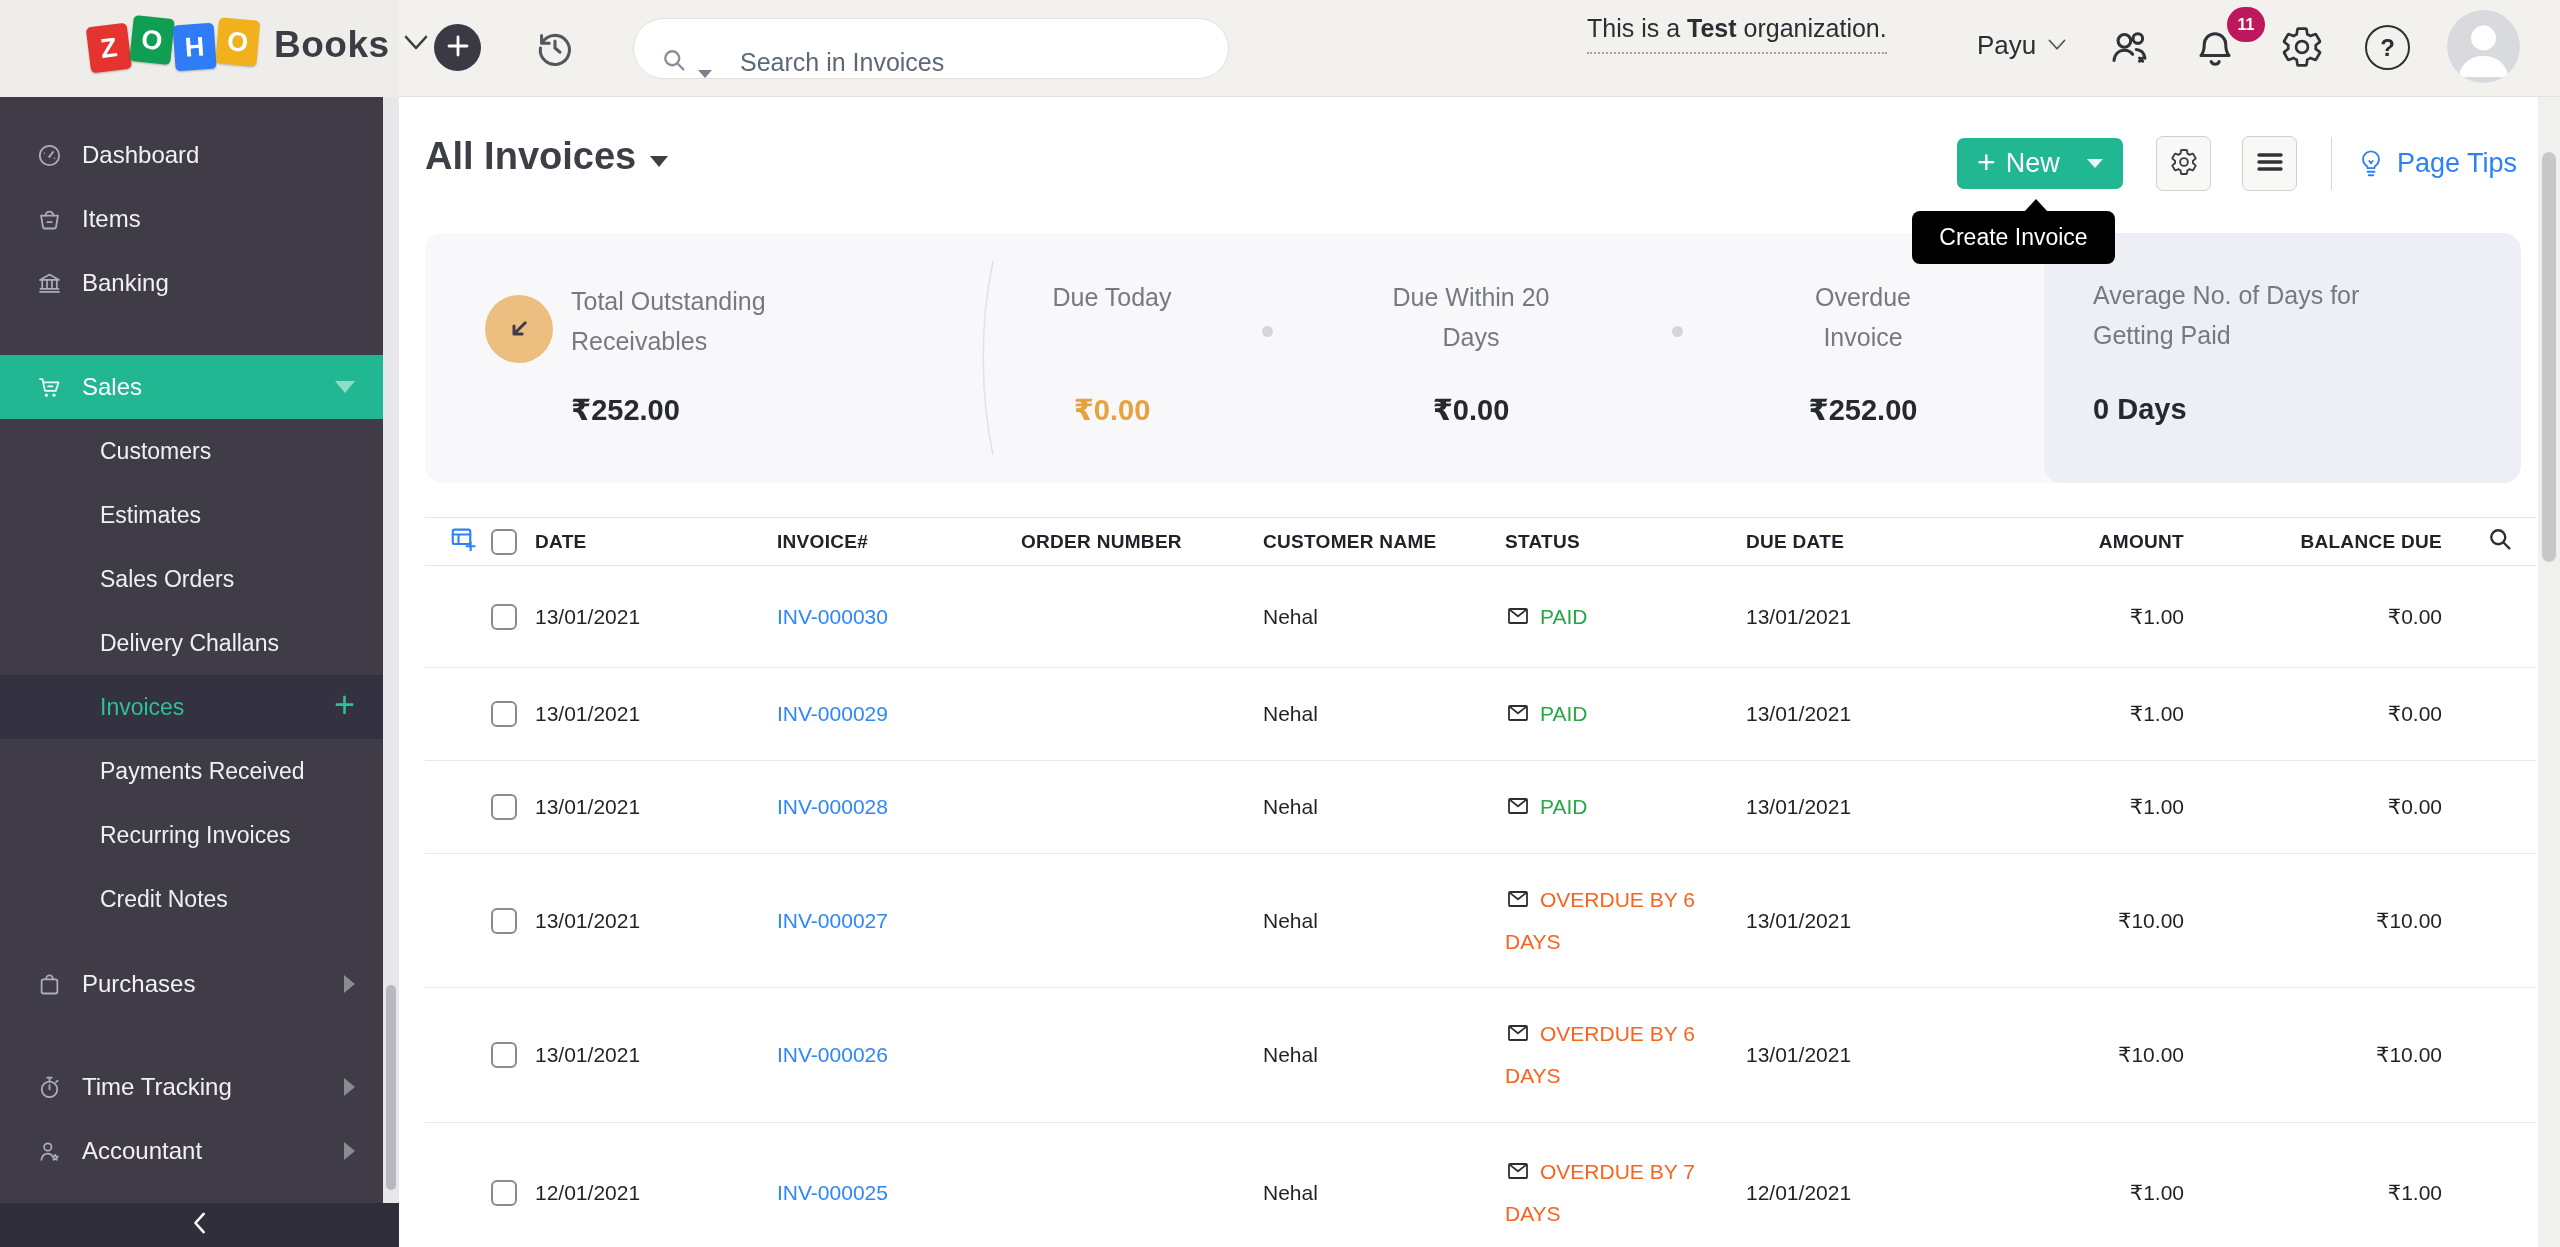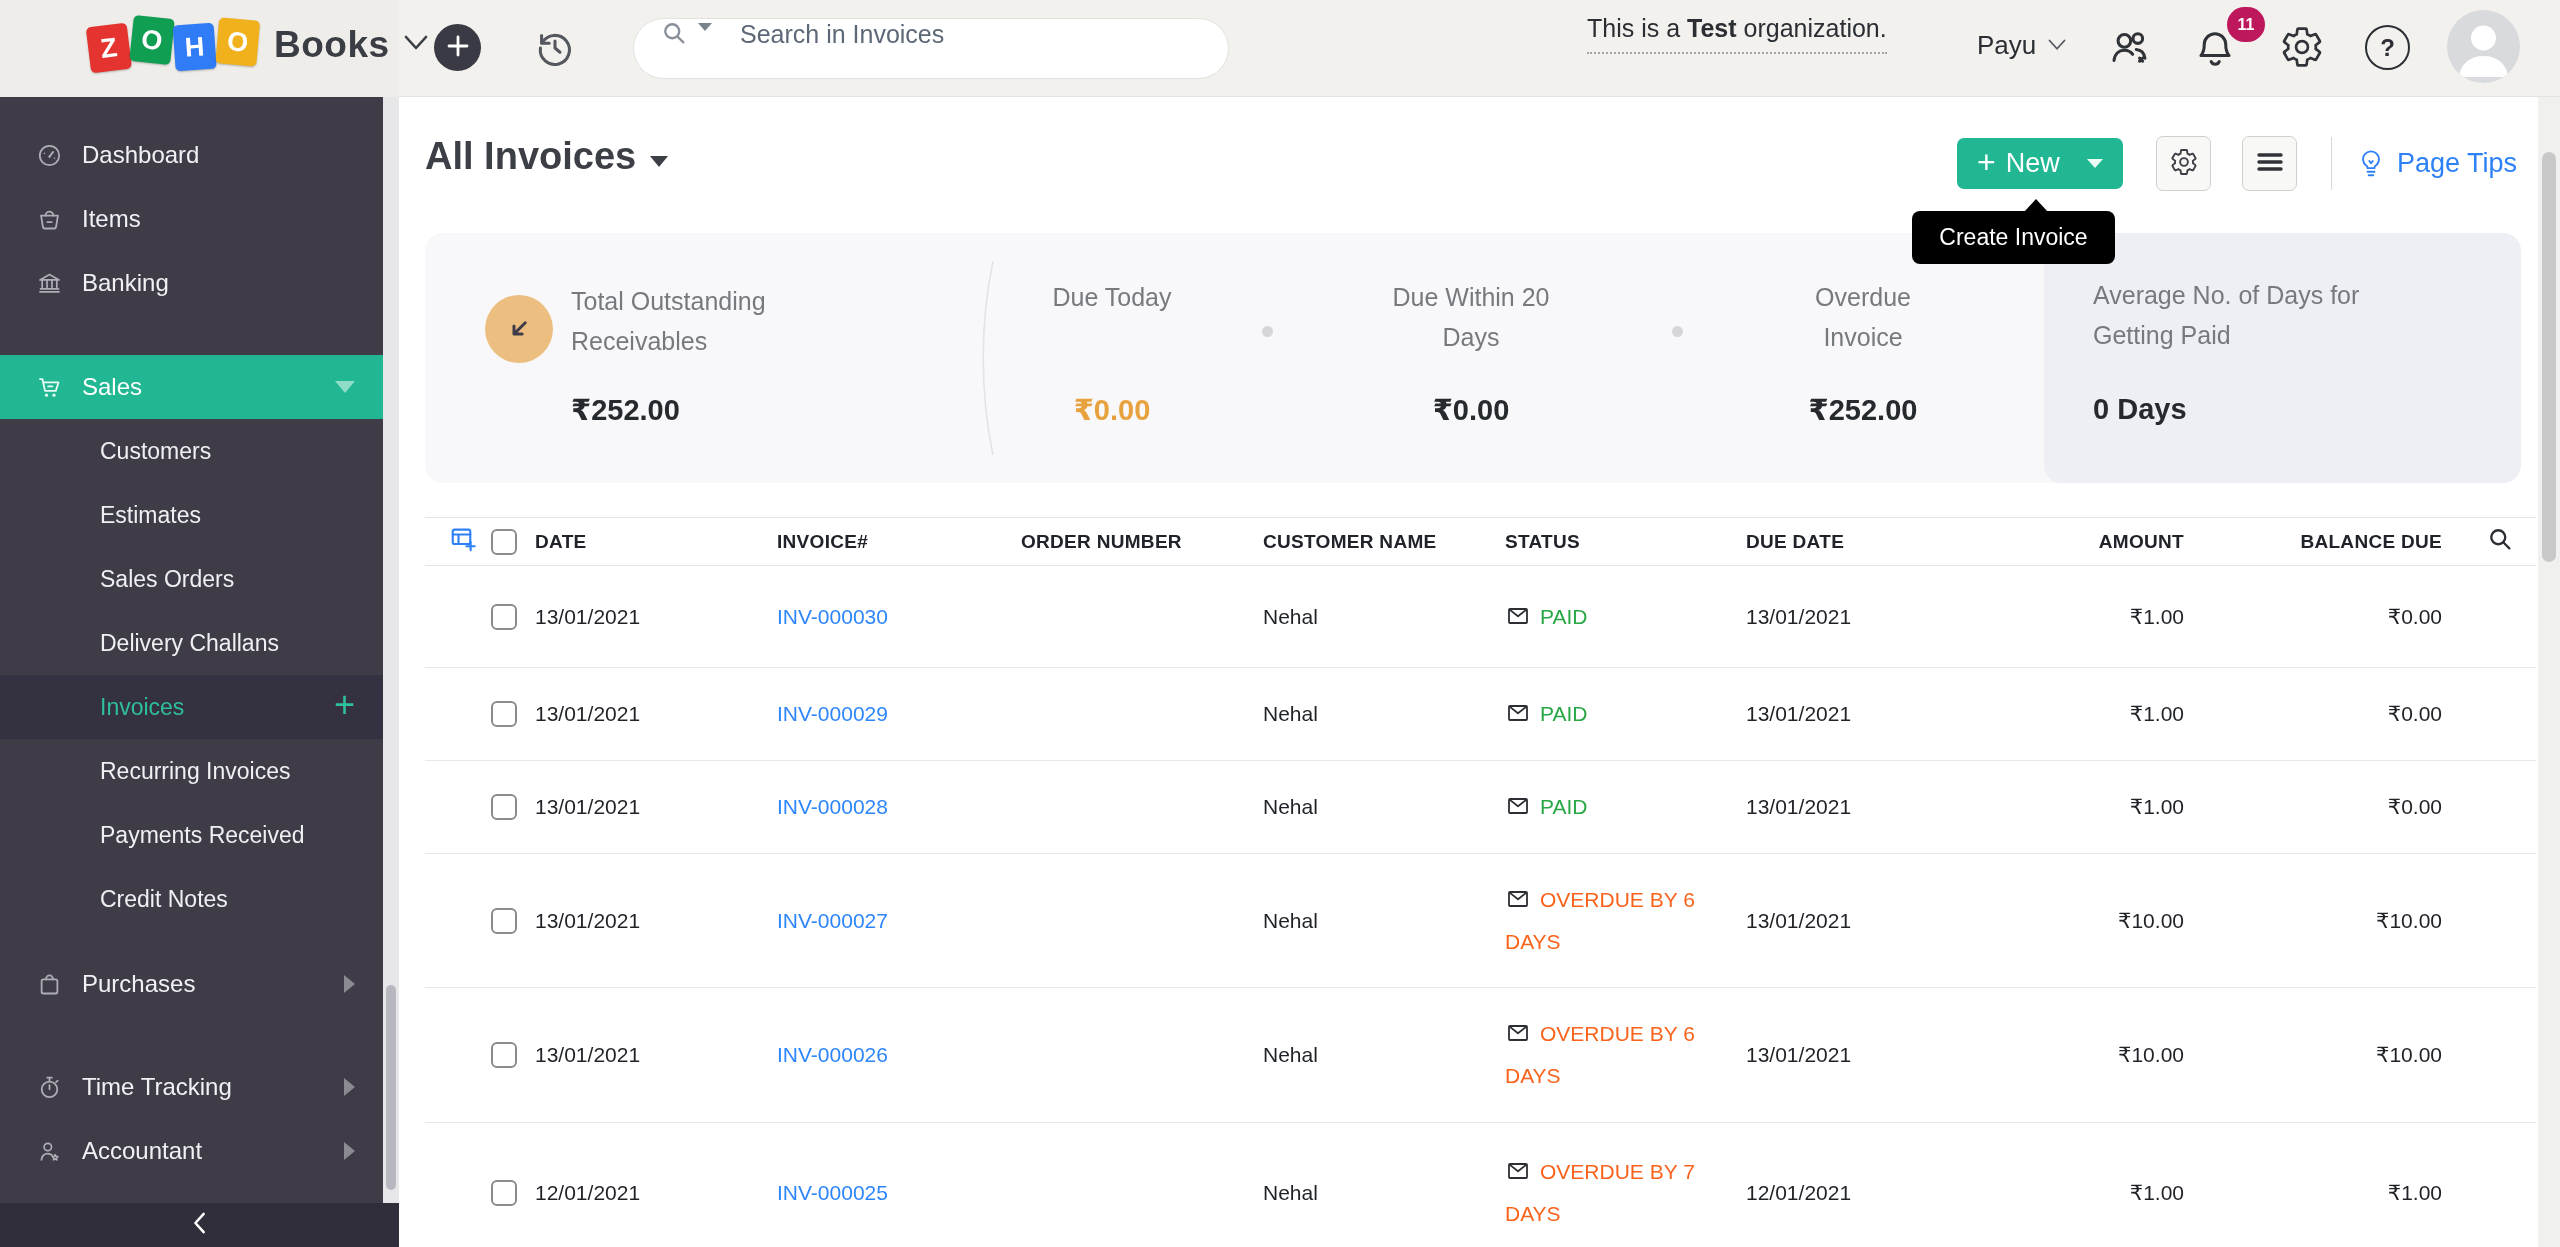--- a/index.html
+++ b/index.html
@@ -17,21 +17,21 @@
   .logo .tile:nth-child(1){transform:rotate(-7deg) translateY(3px);}
   .logo .tile:nth-child(2){transform:rotate(6deg) translateY(-5px);}
   .logo .tile:nth-child(3){transform:rotate(-4deg) translateY(2px);}
   .logo .tile:nth-child(4){transform:rotate(5deg) translateY(-3px);}
   .logo .product{font-size:37px;font-weight:700;color:#3a3d43;margin-left:14px;letter-spacing:.5px;}
   .logo .chev{margin-left:14px;color:#3a3d43;}
   .plus-circle{position:absolute;left:434px;top:24px;width:47px;height:47px;border-radius:50%;background:#3a3a44;
                display:flex;align-items:center;justify-content:center;cursor:pointer;}
   .history-btn{position:absolute;left:532px;top:25px;width:46px;height:46px;color:#54575d;cursor:pointer;}
   .search-pill{position:absolute;left:633px;top:18px;width:596px;height:61px;background:#fff;border:1px solid #e2e1de;
-               border-radius:31px;display:flex;align-items:flex-start;padding:0 26px;}
+               border-radius:31px;display:flex;align-items:flex-end;padding:0 26px;}
   .search-pill .sicon{color:#8a9099;flex:0 0 auto;}
   .search-pill .scaret{width:0;height:0;border-left:7px solid transparent;border-right:7px solid transparent;
                        border-top:8px solid #7a828e;margin:4px 0 0 10px;}
   .search-pill input{border:none;outline:none;background:transparent;margin-left:26px;flex:1;
                      font-size:25px;color:#3c4450;font-family:inherit;}
   .search-pill input::placeholder{color:#5d6877;opacity:1;}
   .org-note{position:absolute;left:1587px;top:14px;font-size:25px;color:#2b2e33;
             border-bottom:2px dotted #a3a3a3;padding-bottom:9px;white-space:nowrap;}
   .org-note b{font-weight:700;}
   .org-switch{position:absolute;left:1977px;top:30px;display:flex;align-items:center;cursor:pointer;}
@@ -275,24 +275,24 @@
         <div class="snav-item sub">
           <span>Delivery Challans</span>
         </div>
         <div class="snav-item sub active-sub">
           <span>Invoices</span>
           <span class="adorn">
             <span class="plus-green">+</span>
           </span>
         </div>
         <div class="snav-item sub">
+          <span>Payments Received</span>
+        </div>
+        <div class="snav-item sub">
           <span>Recurring Invoices</span>
-        </div>
-        <div class="snav-item sub">
-          <span>Payments Received</span>
         </div>
         <div class="snav-item sub" style="margin-bottom: 21px;">
           <span>Credit Notes</span>
         </div>
         <div class="snav-item" style="margin-bottom: 39px;">
           <span class="ic"><svg width="27" height="27" viewBox="0 0 24 24" fill="none" stroke="currentColor" stroke-width="1.6" stroke-linecap="round" stroke-linejoin="round">
               <rect x="5" y="7.5" width="14" height="12.5" rx="1.5"></rect>
               <path d="M9 7.5V6.8a3 3 0 0 1 6 0v.7"></path>
             </svg></span>
           <span>Purchases</span>

